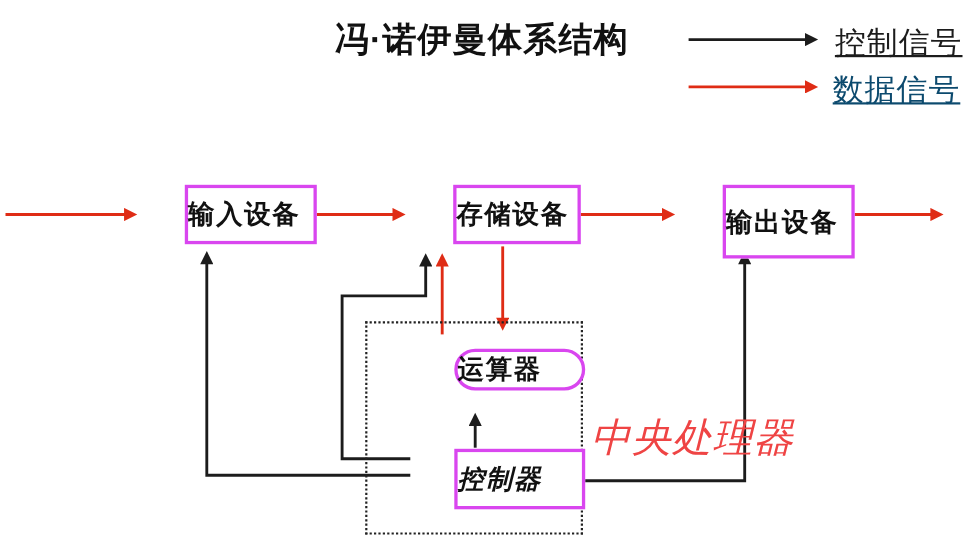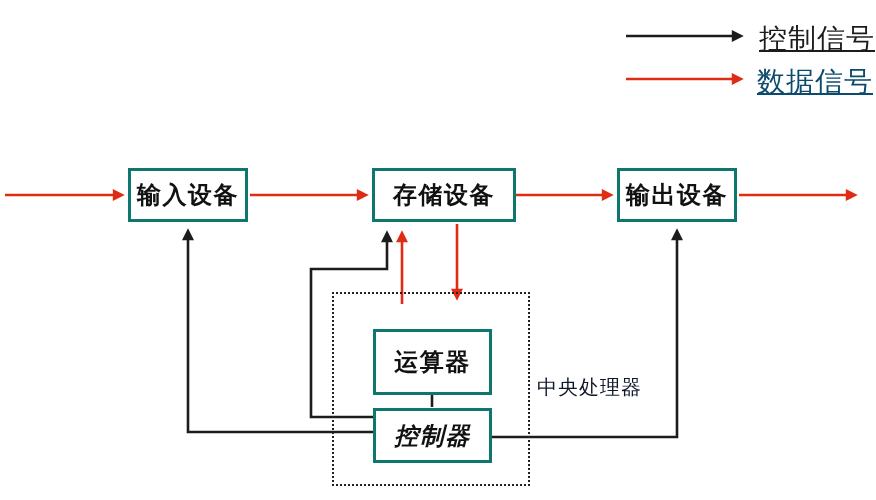--- a/index.html
+++ b/index.html
@@ -14,38 +14,39 @@
     position:absolute;left:0;top:15px;width:876px;
     text-align:center;
     font-size:31px;font-weight:bold;color:#111;
     letter-spacing:1px;
   }
   svg.wires{position:absolute;left:0;top:0;}
   .ln{fill:none;stroke-width:2.6px;}
   .node{
     position:absolute;
     background:#ffffff;
-    border:3px solid #0f766e;
-    display:flex;align-items:center;justify-content:center;
+    border:3px solid #d946ef;
+    display:flex;align-items:center;
     font-size:24px;font-weight:bold;color:#111;
     letter-spacing:1.5px;
     box-sizing:border-box;
+    margin-left:40px;
   }
   .node-input   {left:128px;top:168px;width:120px;height:54px;}
-  .node-storage {left:372px;top:168px;width:144px;height:54px;}
-  .node-output  {left:617px;top:168px;width:120px;height:54px;}
-  .node-alu     {left:373px;top:329px;width:119px;height:66px;}
+  .node-storage {left:372px;top:168px;width:116px;height:54px;}
+  .node-output  {left:617px;top:168px;width:120px;height:67px;}
+  .node-alu     {left:373px;top:317px;width:119px;height:38px;border-radius:21px;}
   .node-ctrl    {left:373px;top:408px;width:119px;height:55px;font-style:italic;}
   .cpu-frame{
     position:absolute;left:332px;top:292px;width:198px;height:194px;
     border:2px dotted #222;box-sizing:border-box;background:transparent;
   }
   .cpu-label{
     position:absolute;left:537px;top:374px;
-    font-size:20px;color:#0f172a;letter-spacing:1px;white-space:nowrap;
+    font-size:36px;color:#ef4444;letter-spacing:1px;white-space:nowrap;font-style:italic;
   }
   .legend-label{
     position:absolute;font-size:28px;white-space:nowrap;letter-spacing:1px;text-decoration:underline;
   }
   .legend-control{left:759px;top:20px;color:#1c1c1c;}
   .legend-data{left:757px;top:63px;color:#0c4a6e;}
 </style>
 </head>
 <body>
 
@@ -70,20 +71,21 @@
 
     <polyline class="ln" points="373,417 311,417 311,269 387,269 387,241" marker-end="url(#ah-blk)" stroke="#1c1c1c"></polyline>
     <polyline class="ln" points="373,432 188,432 188,239" marker-end="url(#ah-blk)" stroke="#1c1c1c"></polyline>
     <polyline class="ln" points="492,437 677,437 677,239" marker-end="url(#ah-blk)" stroke="#1c1c1c"></polyline>
     <line class="ln" x1="432" y1="407" x2="432" y2="386" marker-end="url(#ah-blk)" stroke="#1c1c1c"></line>
 
     <line class="ln" x1="626" y1="36" x2="733" y2="36" marker-end="url(#ah-blk)" stroke="#1c1c1c"></line>
     <line class="ln" x1="626" y1="79" x2="733" y2="79" marker-end="url(#ah-red)" stroke="#df2c15"></line>
   </svg>
 
+  <div class="title">冯·诺伊曼体系结构</div>
 
   <div class="legend-label legend-control">控制信号</div>
   <div class="legend-label legend-data">数据信号</div>
 
   <div class="cpu-frame"></div>
   <div class="cpu-label">中央处理器</div>
 
   <div class="node node-input">
     <span>输入设备</span>
   </div>

